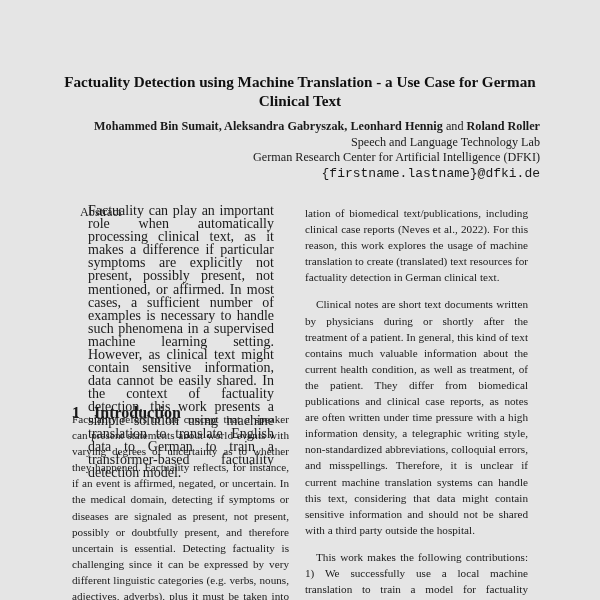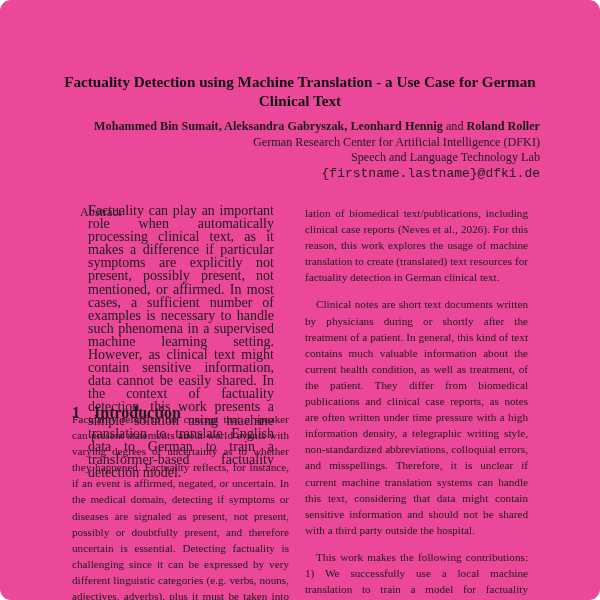--- a/index.html
+++ b/index.html
@@ -1,17 +1,17 @@
 <!DOCTYPE html>
 <html><head>
   <meta charset="utf-8">
   <style>
     html, body { margin: 0; padding: 0; background: #ffffff; }
     body { width: 600px; height: 600px; overflow: hidden; position: relative; font-family: "Liberation Serif", serif; color: #1a1a1a; }
-    .page { position: absolute; left: 0; top: 0; width: 600px; height: 600px; background: #ec4899; border-radius: 11px; }
+    .page { position: absolute; left: 0; top: 0; width: 600px; height: 600px; background: #e5e5e5; }
     .title { position: absolute; left: 60px; top: 72px; width: 480px; text-align: center; font-weight: bold; font-size: 15.2px; line-height: 19px; color: #111; }
     .authors { position: absolute; left: 60px; top: 119px; width: 480px; text-align: right; font-size: 12.2px; line-height: 15.5px; }
     .authors .names { font-weight: bold; }
     .authors .and { font-weight: normal; }
     .authors .mono { font-family: "Liberation Mono", monospace; font-size: 13px; }
     .abstract-head { position: absolute; left: 80px; top: 205px; width: 217px; text-align: left; font-weight: normal; font-size: 12.2px; }
     .abstract { position: absolute; left: 88px; top: 204px; width: 186px; font-size: 14px; line-height: 13.1px; text-align: justify; }
     .sec-head { position: absolute; font-weight: bold; font-size: 16px; margin-top: 11px; }
     .sec-head .num { display: inline-block; width: 22px; }
     .col { position: absolute; width: 217px; font-size: 11.2px; line-height: 16.1px; text-align: justify; }
@@ -23,34 +23,34 @@
 
 <div class="page">
   <div class="title">Factuality Detection using Machine Translation - a Use Case for German Clinical Text</div>
 
   <div class="authors">
     <div>
       <span class="names">Mohammed Bin Sumait, Aleksandra Gabryszak, Leonhard Hennig</span>
       <span class="and">and</span>
       <span class="names">Roland Roller</span>
     </div>
+    <div>Speech and Language Technology Lab</div>
     <div>German Research Center for Artificial Intelligence (DFKI)</div>
-    <div>Speech and Language Technology Lab</div>
     <div class="mono">{firstname.lastname}@dfki.de</div>
   </div>
 
   <div class="abstract-head">Abstract</div>
   <div class="abstract">Factuality can play an important role when automatically processing clinical text, as it makes a difference if particular symptoms are explicitly not present, possibly present, not mentioned, or affirmed. In most cases, a sufficient number of examples is necessary to handle such phenomena in a supervised machine learning setting. However, as clinical text might contain sensitive information, data cannot be easily shared. In the context of factuality detection, this work presents a simple solution using machine translation to translate English data to German to train a transformer-based factuality detection model.</div>
 
   <div class="sec-head" style="left:72px; top:393px;">
     <span class="num">1</span><span>Introduction</span>
   </div>
   <div class="col" style="left:72px; top:411px; height:189px; overflow:hidden;">
     <p>Factuality refers to the concept that a speaker can present statements about world events with varying degrees of uncertainty as to whether they happened. Factuality reflects, for instance, if an event is affirmed, negated, or uncertain. In the medical domain, detecting if symptoms or diseases are signaled as present, not present, possibly or doubtfully present, and therefore uncertain is essential. Detecting factuality is challenging since it can be expressed by very different linguistic categories (e.g. verbs, nouns, adjectives, adverbs), plus it must be taken into account how they are embedded in a sentence (Rudinger et al., 2018a). Additionally, linguistic factuality cues can be very domain-specific</p>
   </div>
 
   <div class="col" style="left:305px; top:205px; width:223px; height:395px; overflow:hidden;">
-    <p>lation of biomedical text/publications, including clinical case reports (Neves et al., 2026). For this reason, this work explores the usage of machine translation to create (translated) text resources for factuality detection in German clinical text.</p>
+    <p>lation of biomedical text/publications, including clinical case reports (Neves et al., 2022). For this reason, this work explores the usage of machine translation to create (translated) text resources for factuality detection in German clinical text.</p>
     <p class="indent">Clinical notes are short text documents written by physicians during or shortly after the treatment of a patient. In general, this kind of text contains much valuable information about the current health condition, as well as treatment, of the patient. They differ from biomedical publications and clinical case reports, as notes are often written under time pressure with a high information density, a telegraphic writing style, non-standardized abbreviations, colloquial errors, and misspellings. Therefore, it is unclear if current machine translation systems can handle this text, considering that data might contain sensitive information and should not be shared with a third party outside the hospital.</p>
     <p class="indent"><span>This work makes the following contributions: 1) We successfully use a local machine translation to train a model for factuality detection on German clinical text. 2) Our model outperforms the only ‘competitor’ NegEx, and 3) will be published as open access model</span></p>
 
   </div>
 </div>
 
 </body></html>

